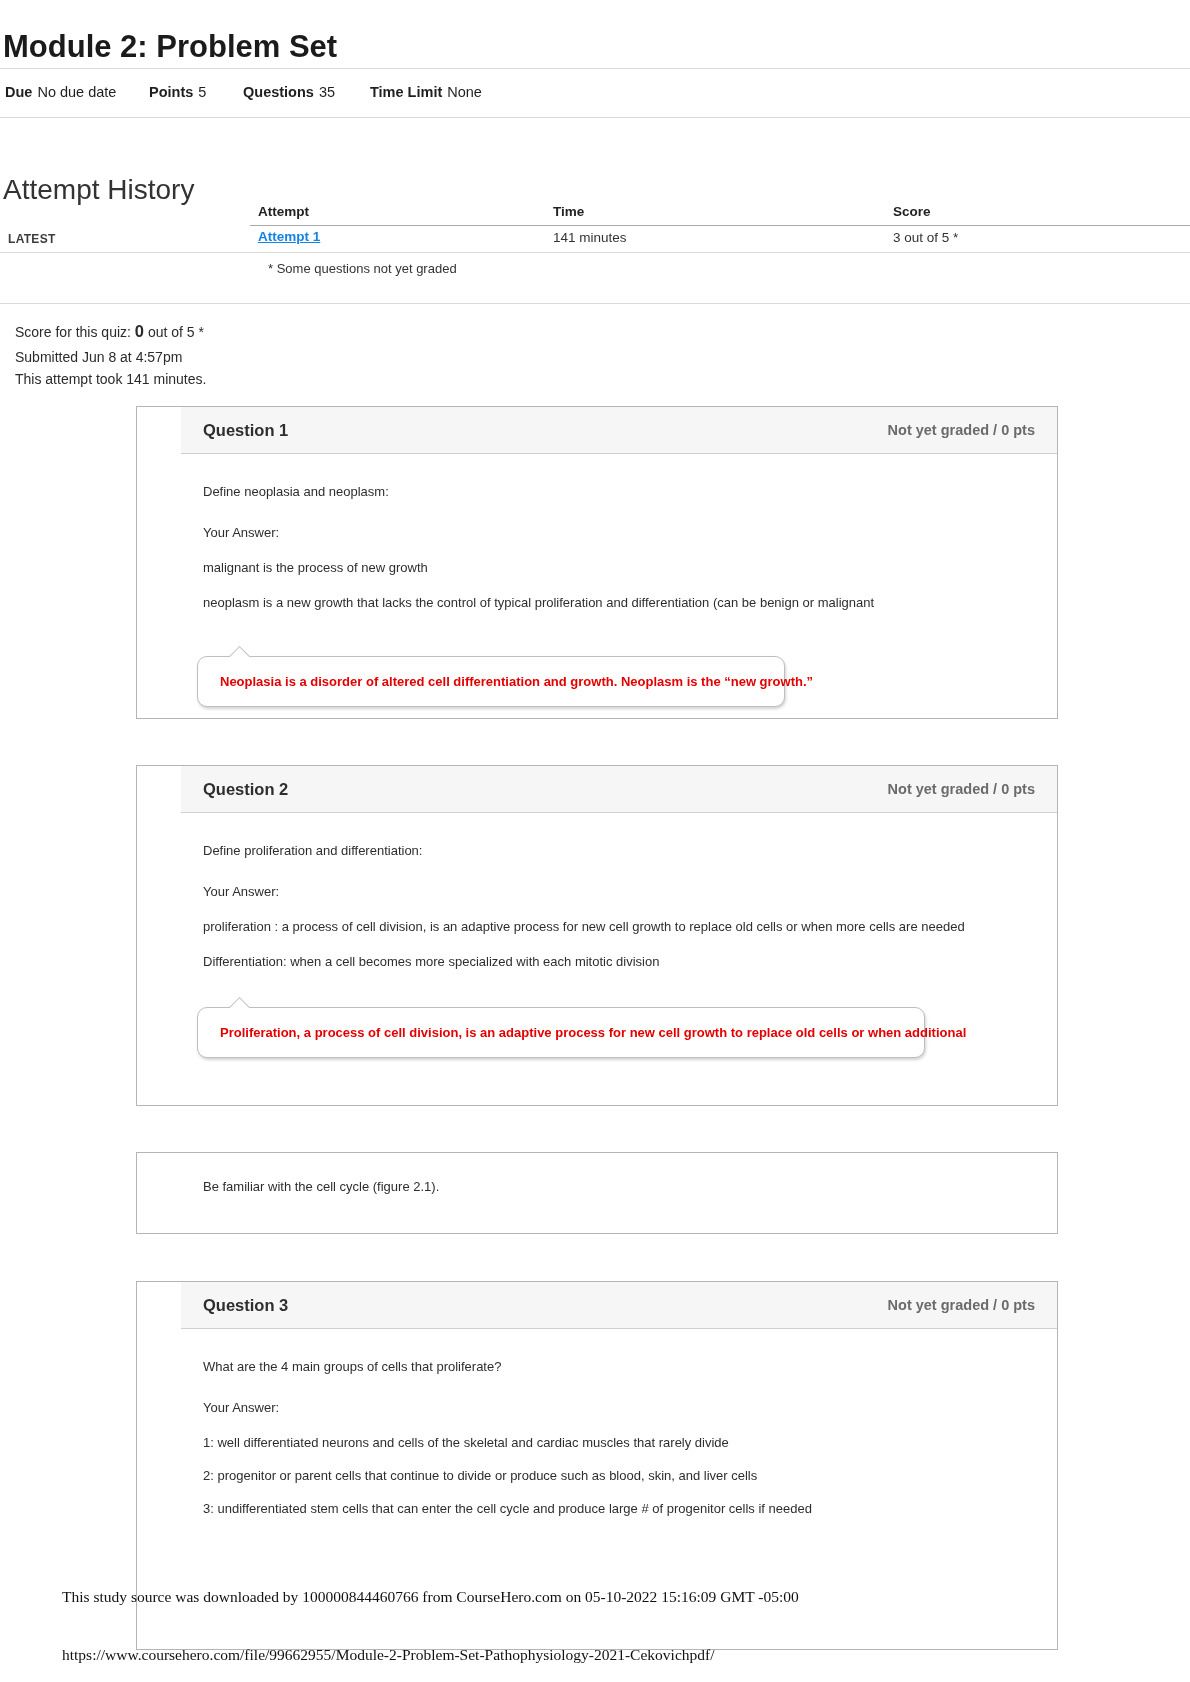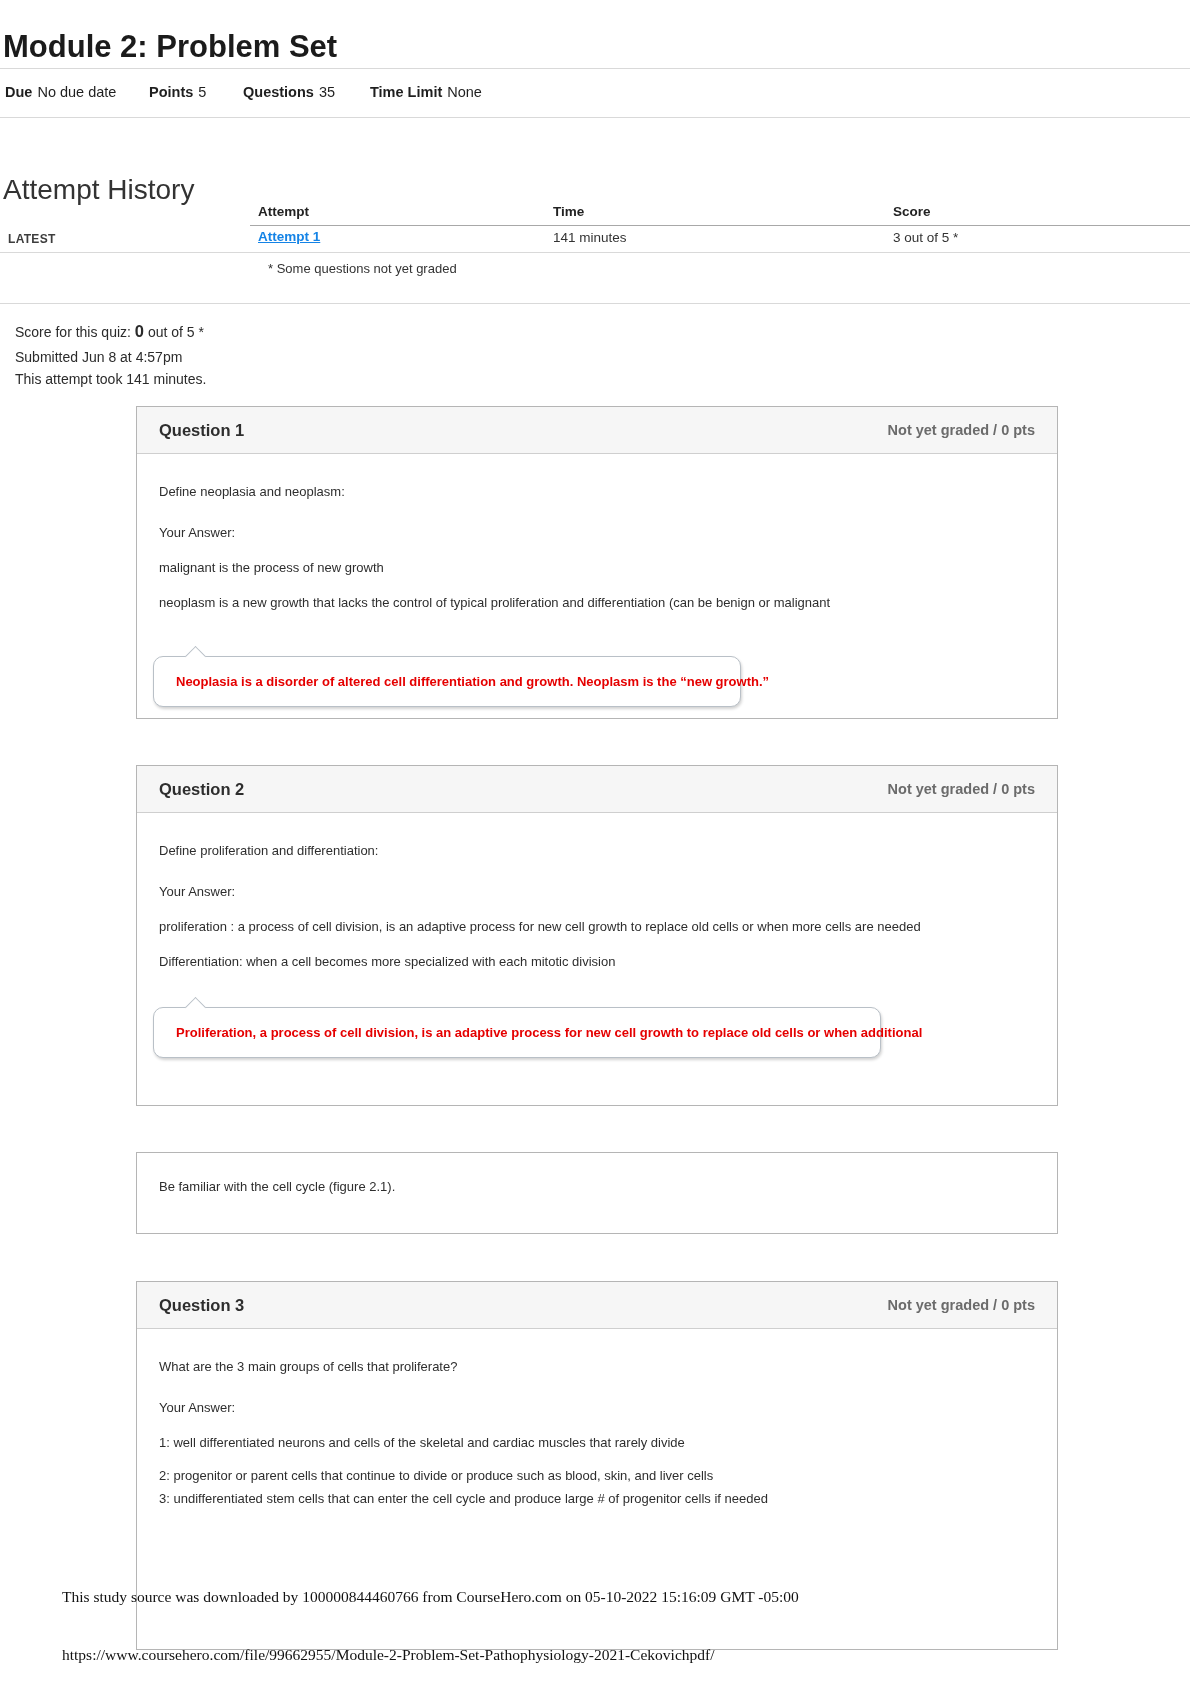--- a/index.html
+++ b/index.html
@@ -11,21 +11,21 @@
   .meta-item{position:absolute;top:84px;font-size:14.5px;color:#1f1f1f;white-space:nowrap;}
   .meta-item b{margin-right:5px;}
   .section-heading{position:absolute;left:3px;top:174px;font-size:28px;font-weight:400;color:#333;}
   .th{position:absolute;top:204px;font-size:13.5px;font-weight:bold;color:#222;}
   .cell{position:absolute;top:230px;font-size:13.5px;color:#333;white-space:nowrap;}
   .latest{position:absolute;left:8px;top:232px;font-size:12px;font-weight:bold;color:#3d3d3d;letter-spacing:.3px;}
   a.attempt-link{color:#1483e6;font-weight:bold;text-decoration:underline;cursor:pointer;}
   .note{position:absolute;left:268px;top:261px;font-size:13px;color:#333;}
   .score-line{position:absolute;left:15px;font-size:14px;color:#2b2b2b;white-space:nowrap;}
   .score-line .zero{font-size:16.5px;font-weight:bold;}
-  .qbox{position:absolute;left:136px;width:922px;border:1px solid #b5b5b5;background:#fff;box-sizing:border-box;}
+  .qbox{position:absolute;left:136px;width:922px;border:1px solid #b5b5b5;background:#fff;box-sizing:border-box;padding-left:44px;}
   .qheader{height:47px;background:#f6f6f6;border-bottom:1px solid #cfcfcf;
            display:flex;align-items:center;justify-content:space-between;padding:0 22px;box-sizing:border-box;}
   .qtitle{font-size:16.5px;font-weight:bold;color:#2e2e2e;}
   .qstatus{font-size:14.5px;font-weight:bold;color:#6b6b6b;}
   .qbody{padding:4px 22px 24px 22px;}
   .qtext{font-size:13px;color:#2e2e2e;white-space:nowrap;margin:0;}
   .prompt{margin-top:26px;}
   .ya{margin-top:26px;}
   .ans{margin-top:20px;}
   .bubble{position:relative;border:1px solid #b9c0c7;border-radius:10px;background:#fff;
@@ -121,24 +121,24 @@
       <p class="qtext" style="margin-top:22px">Be familiar with the cell cycle (figure 2.1).</p>
     </div>
   </div>
 
   <div class="qbox" style="top:1281px;height:369px;background:transparent">
     <div class="qheader">
       <span class="qtitle">Question 3</span>
       <span class="qstatus">Not yet graded / 0 pts</span>
     </div>
     <div class="qbody">
-      <p class="qtext prompt">What are the 3 main groups of cells that proliferate?</p>
+      <p class="qtext prompt">What are the 4 main groups of cells that proliferate?</p>
       <p class="qtext ya">Your Answer:</p>
       <p class="qtext" style="margin-top:20px">1: well differentiated neurons and cells of the skeletal and cardiac muscles that rarely divide</p>
       <p class="qtext" style="margin-top:18px">2: progenitor or parent cells that continue to divide or produce such as blood, skin, and liver cells</p>
-      <p class="qtext" style="margin-top:8px">3: undifferentiated stem cells that can enter the cell cycle and produce large # of progenitor cells if needed</p>
+      <p class="qtext" style="margin-top:18px">3: undifferentiated stem cells that can enter the cell cycle and produce large # of progenitor cells if needed</p>
     </div>
   </div>
 
   <div class="footer-line" style="top:1588px">This study source was downloaded by 100000844460766 from CourseHero.com on 05-10-2022 15:16:09 GMT -05:00</div>
   <div class="footer-line" style="top:1646px">https://www.coursehero.com/file/99662955/Module-2-Problem-Set-Pathophysiology-2021-Cekovichpdf/</div>
 
 </div>
 
 </body></html>

